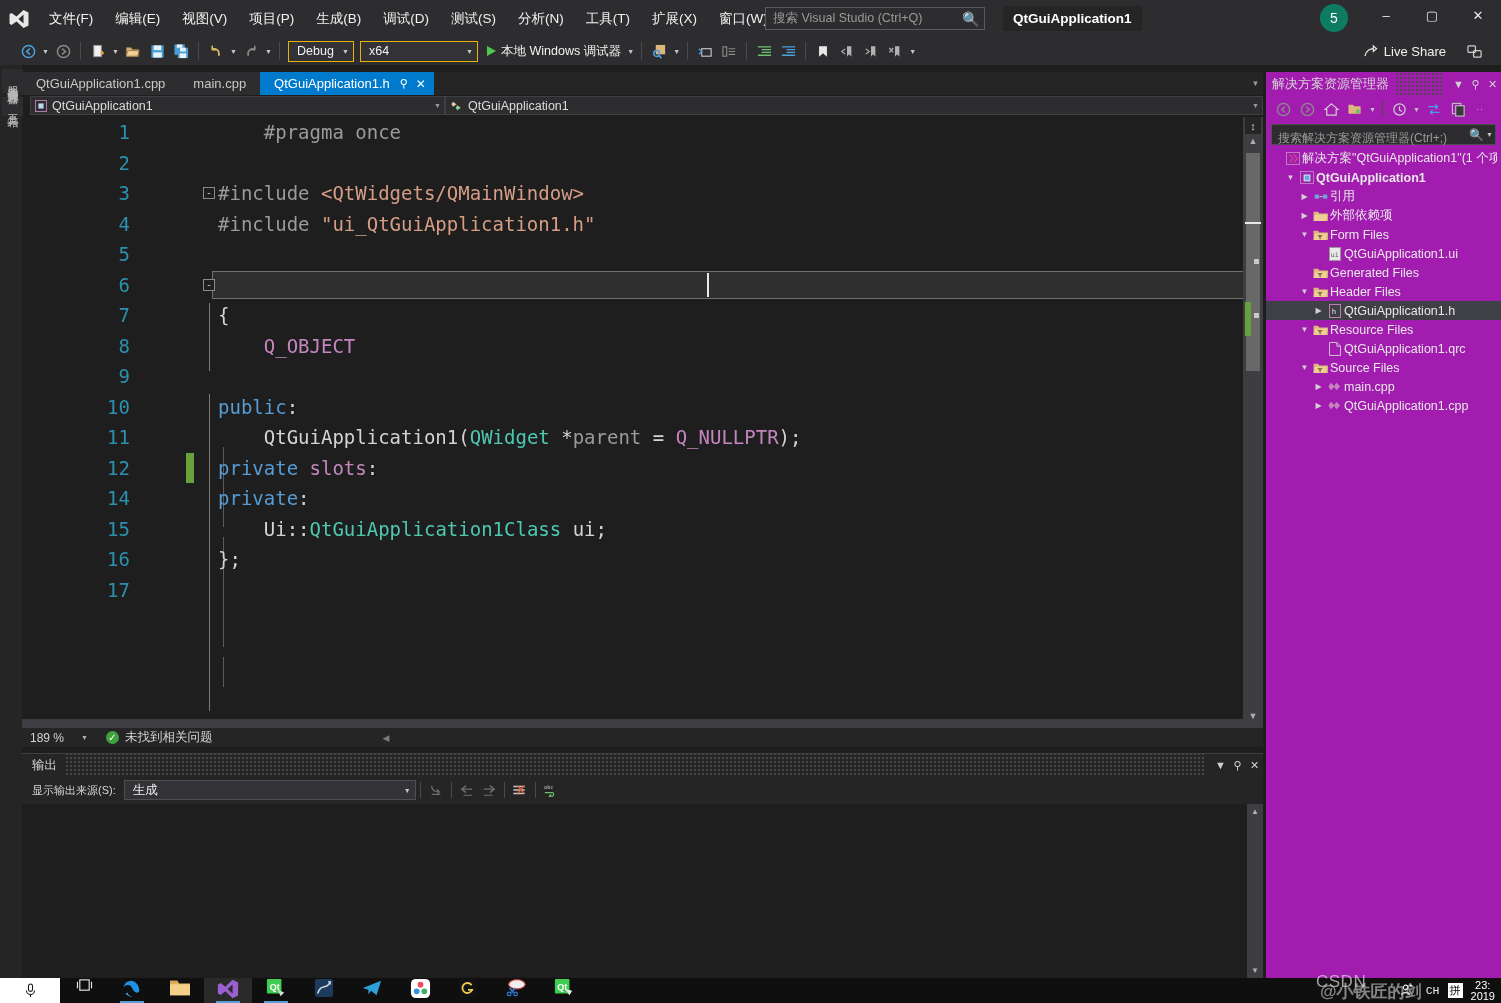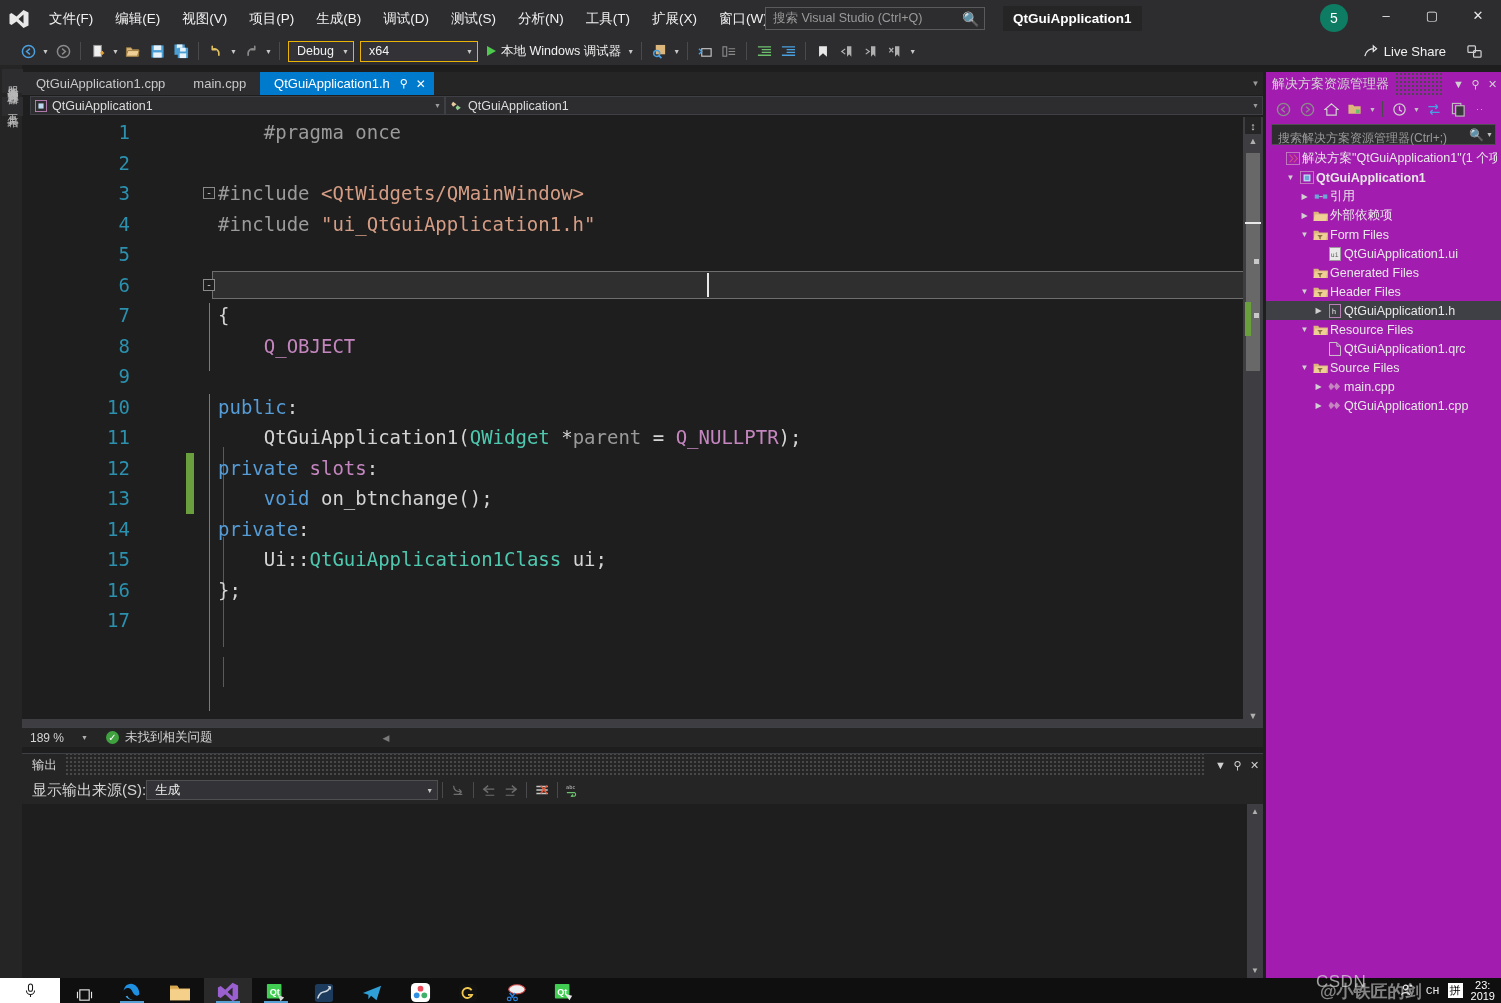--- a/index.html
+++ b/index.html
@@ -223,21 +223,21 @@
     flex: 1; height: 22px; margin: 0 8px;
     background-image: radial-gradient(circle, #4a4a4c 0.7px, transparent 0.9px);
     background-size: 4px 4px; background-position: 0 10px;
   }
   .out-hb { width: 17px; height: 20px; color: #d0d0d0; font-size: 11px;
     display: flex; align-items: center; justify-content: center; }
   #out-toolbar {
     position: absolute; left: 0; top: 22px; width: 1241px; height: 28px;
     background: #252526; display: flex; align-items: center; padding-left: 10px;
   }
-  #out-toolbar .lbl { color: #d4d4d4; font-size: 15px; margin-right: 0; }
+  #out-toolbar .lbl { color: #d4d4d4; font-size: 11px; margin-right: 8px; }
   #out-combo {
     width: 292px; height: 20px; background: #333337; border: 1px solid #4f4f52;
     display: flex; align-items: center; padding: 0 4px 0 8px; color: #f1f1f1; font-size: 12.5px;
   }
   #out-combo .cap { flex: 1; }
   #out-combo .ar { font-size: 7px; color: #c8c8c8; }
   .ot-ico { width: 22px; height: 22px; display: flex; align-items: center; justify-content: center;
     color: #9a9a9a; font-size: 12px; }
   .ot-sep { width: 1px; height: 16px; background: #4a4a4c; margin: 0 4px; }
   #out-body {
@@ -290,21 +290,21 @@
   
   #taskbar {
     position: absolute; left: 0; top: 978px; width: 1501px; height: 25px;
     background: #0f0f0f; display: flex; align-items: center;
   }
   #tb-start {
     width: 60px; height: 25px; background: #ffffff;
     display: flex; align-items: center; justify-content: center;
   }
   .tb-app {
-    width: 48px; height: 25px; display: flex; align-items: flex-end; justify-content: center;
+    width: 48px; height: 25px; display: flex; align-items: flex-start; justify-content: center;
     position: relative;
   }
   .tb-app.active { background: #2a2a2a; }
   .tb-app .under {
     position: absolute; bottom: 0; left: 12px; width: 24px; height: 2px; background: #56a0d3;
   }
   #tray { margin-left: auto; display: flex; align-items: center; padding-right: 6px; }
   .tray-i { color: #e8e8e8; font-size: 11.5px; padding: 0 6px; }
   #ime-box {
     background: #ffffff; color: #000000; font-size: 11px; padding: 0px 2px; margin-left: 2px;
@@ -563,21 +563,20 @@
       <div class="cline"><span class="lno">3</span><div class="fold">-</div><span class="ctext"><span class="pp">#include </span><span class="str">&lt;QtWidgets/QMainWindow&gt;</span></span></div>
       <div class="cline"><span class="lno">4</span><span class="ctext"><span class="pp">#include </span><span class="str">"ui_QtGuiApplication1.h"</span></span></div>
       <div class="cline"><span class="lno">5</span><span class="ctext"></span></div>
       <div class="cline"><div class="hl-line" style="width: 1048px;"></div><span class="lno">6</span><div class="fold">-</div><div class="caret" style="left: 685px; top: 3px;"></div></div>
       <div class="cline"><span class="lno">7</span><span class="ctext"><span class="pl">{</span></span></div>
       <div class="cline"><span class="lno">8</span><span class="ctext"><span class="pl">    </span><span class="mac">Q_OBJECT</span></span></div>
       <div class="cline"><span class="lno">9</span><span class="ctext"></span></div>
       <div class="cline"><span class="lno">10</span><span class="ctext"><span class="k">public</span><span class="pl">:</span></span></div>
       <div class="cline"><span class="lno">11</span><span class="ctext"><span class="pl">    </span><span class="pl">QtGuiApplication1</span><span class="pl">(</span><span class="t">QWidget</span><span class="pl"> *</span><span class="pm">parent</span><span class="pl"> = </span><span class="mac">Q_NULLPTR</span><span class="pl">);</span></span></div>
       <div class="cline"><div class="chgbar chg-green"></div><span class="lno">12</span><span class="ctext"><span class="k">private </span><span class="mac">slots</span><span class="pl">:</span></span></div>
-      <div class="cline"><div class="chgbar chg-green"></div><span class="lno">13</span><span class="ctext"><span class="pl">    </span><span class="k">void </span><span class="pl">on_btnchange</span><span class="pl">();</span></span></div>
       <div class="cline"><span class="lno">14</span><span class="ctext"><span class="k">private</span><span class="pl">:</span></span></div>
       <div class="cline"><span class="lno">15</span><span class="ctext"><span class="pl">    </span><span class="pl">Ui</span><span class="pl">::</span><span class="t">QtGuiApplication1Class</span><span class="pl"> ui;</span></span></div>
       <div class="cline"><span class="lno">16</span><span class="ctext"><span class="pl">};</span></span></div>
       <div class="cline"><span class="lno">17</span><span class="ctext"></span></div>
     </div>
 </div>
 
 <div id="ed-scroll">
   <div class="drag-h">↕</div>
   <div class="arr" style="top:19px">▲</div>

